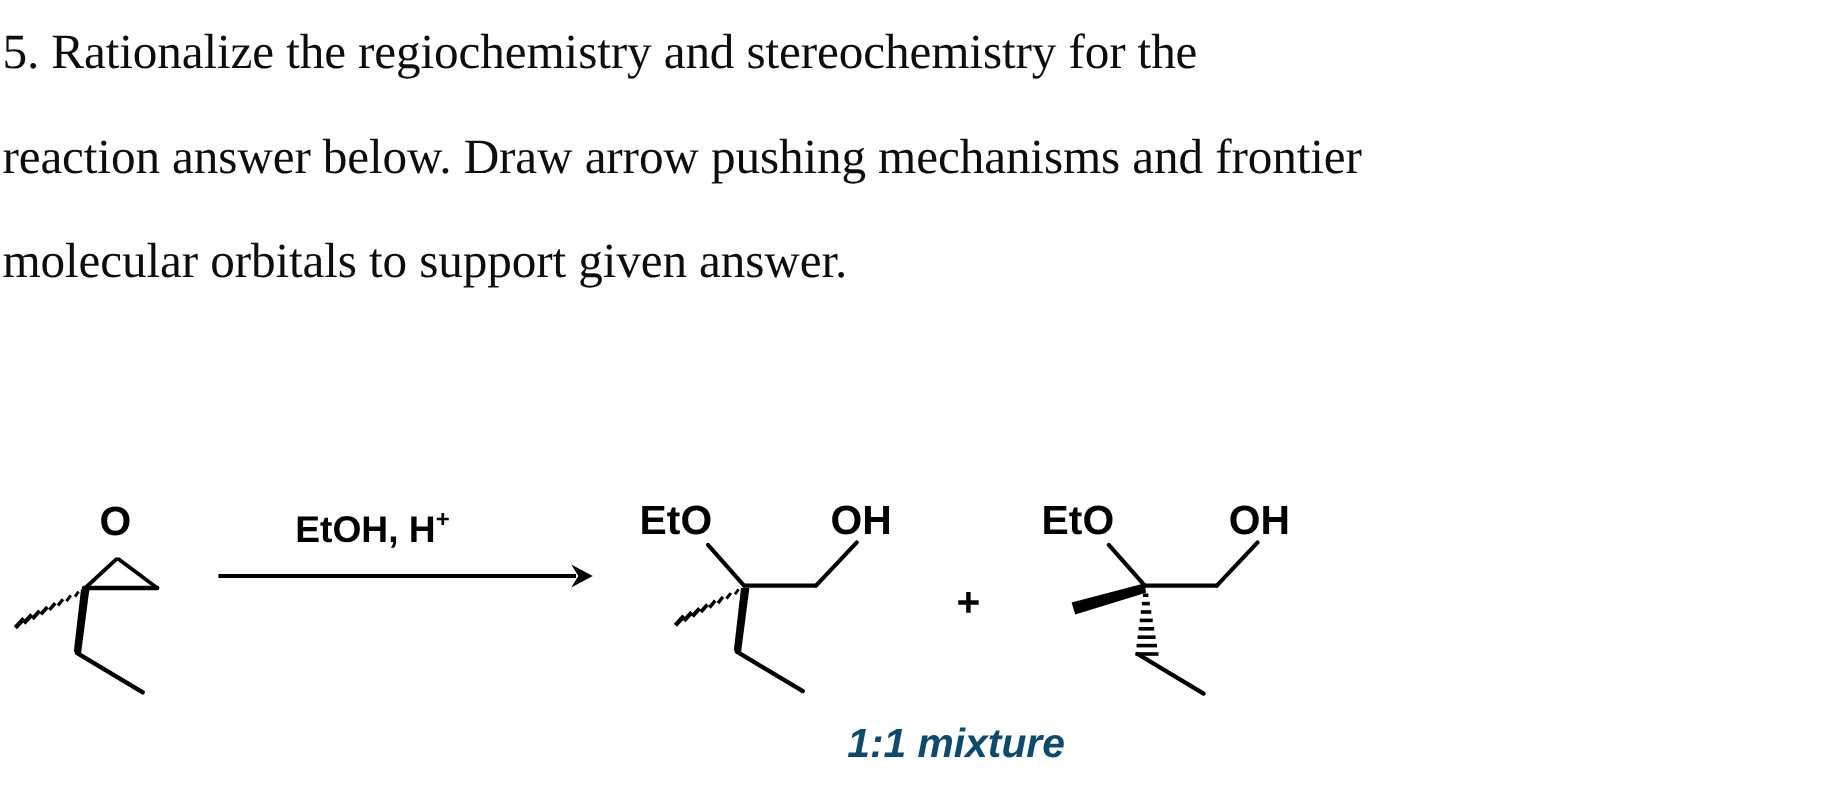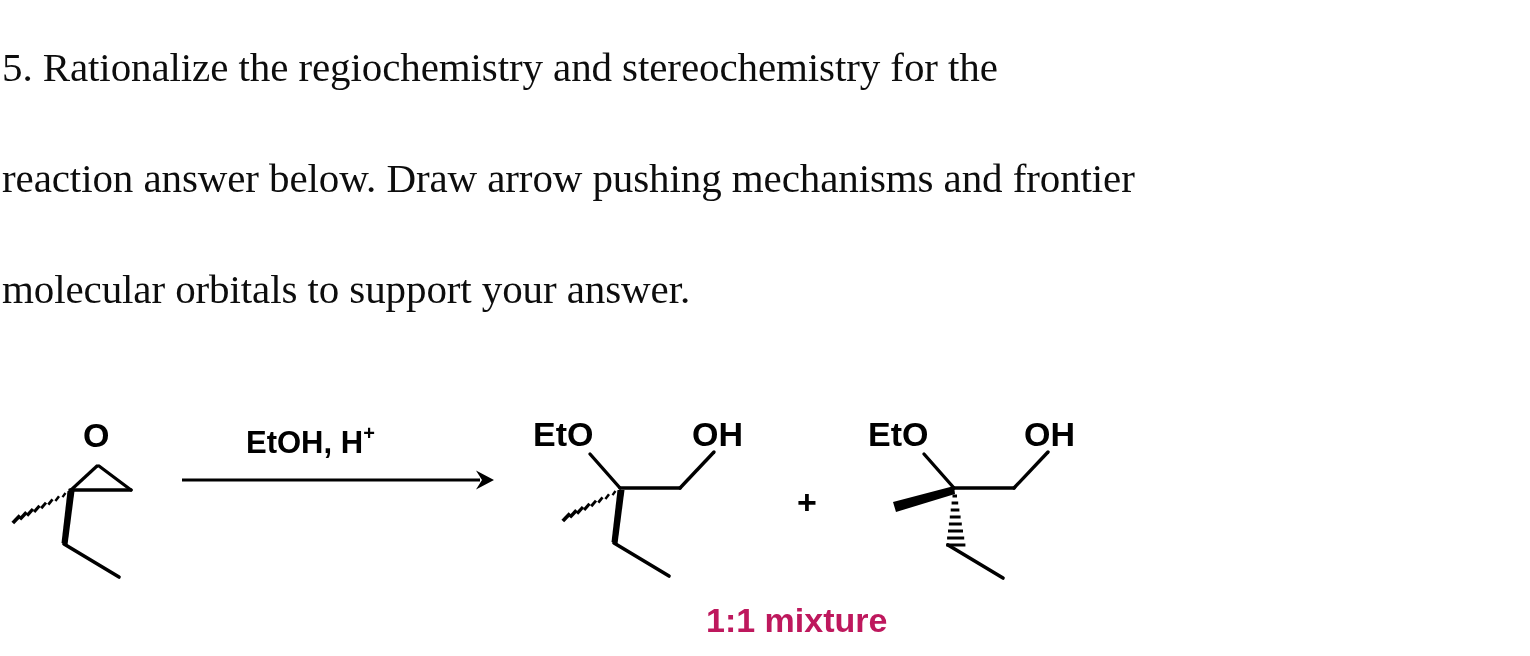--- a/index.html
+++ b/index.html
@@ -34,21 +34,20 @@
     font-family: "Liberation Serif", serif;
     font-size: 41px;
     line-height: 87px;
     letter-spacing: -0.1px;
     color: #0d0d0d;
     white-space: nowrap;
   }
   .qline {
     display: block;
     height: 87px;
-    margin-top: 24px;
   }
 
   
   #reaction-scheme {
     position: absolute;
     left: 0;
     top: 390px;
     width: 1530px;
     height: 266px;
   }
@@ -85,33 +84,34 @@
     line-height: 34px;
     color: #000000;
   }
   .caption {
     position: absolute;
     font-family: "Liberation Sans", sans-serif;
     font-weight: bold;
     font-size: 34px;
     line-height: 34px;
     white-space: nowrap;
-    color: #be185d;
+    color: #0c4a6e;
+    font-style: italic;
   }
   svg { display: block; overflow: visible; }
 </style>
 </head>
 <body>
 
 <div id="page">
 
   <div id="question-text">
     <span class="qline">5. Rationalize the regiochemistry and stereochemistry for the</span>
     <span class="qline">reaction answer below. Draw arrow pushing mechanisms and frontier</span>
-    <span class="qline">molecular orbitals to support your answer.</span>
+    <span class="qline">molecular orbitals to support given answer.</span>
   </div>
 
   <div id="reaction-scheme">
 
     <div class="struct" style="left:0px; top:0px; width:190px; height:230px;">
 
       <div class="atom-label" style="left:83px; top:28px;">O</div>
 
       <svg width="190" height="230" viewBox="0 0 190 230">
 

